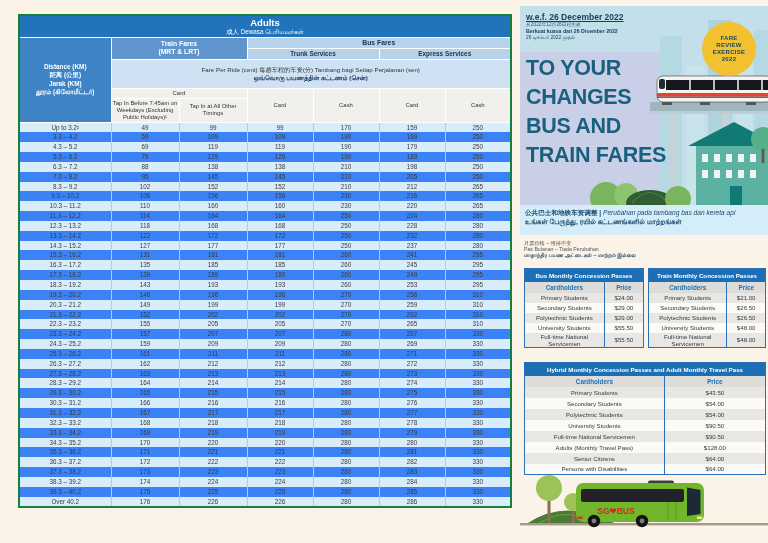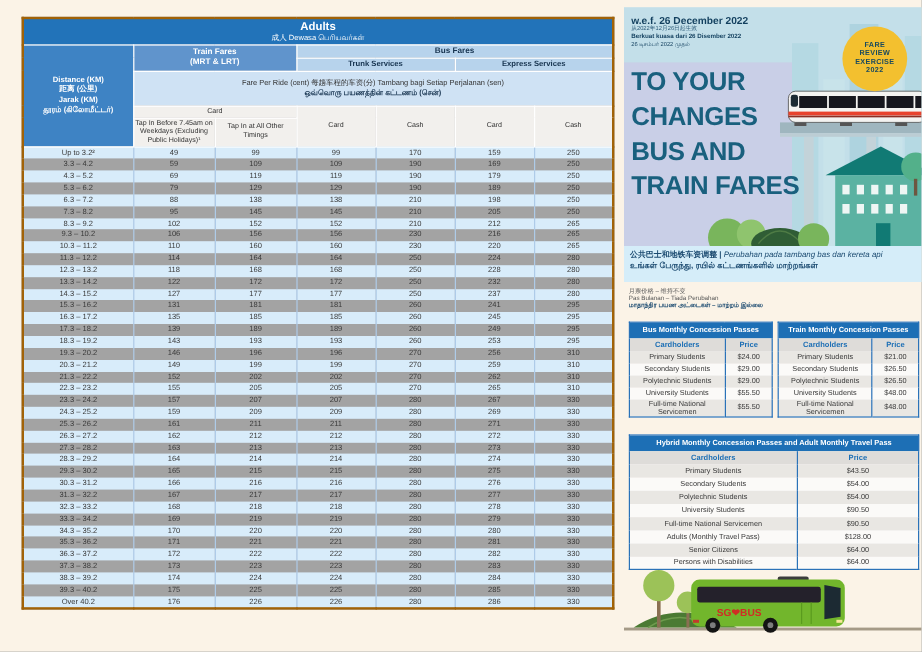--- a/index.html
+++ b/index.html
@@ -3,21 +3,21 @@
 <meta charset="utf-8">
 <style>
   * { margin:0; padding:0; box-sizing:border-box; }
   html,body { width:768px; height:543px; }
   body { position:relative; background:#fbf3e7; overflow:hidden;
          font-family:"Liberation Sans", sans-serif; color:#333; }
 
   
   .fare-wrap { position:absolute; left:18px; top:14px; width:494px; }
   table.fare { width:494px; border-collapse:collapse; table-layout:fixed;
-               border:2px solid #a16207; background:#a3a3a3; }
+               border:2px solid #15803d; background:#3b82f6; }
   table.fare col.c-dist { width:92px; }
   table.fare col.c-train { width:68px; }
   table.fare col.c-bus { width:66px; }
   table.fare th, table.fare td { text-align:center; vertical-align:middle; padding:0 1px; }
   .t-title { background:#2273b9; color:#fff; height:22px; }
   .t-title .big { font-size:9.5px; font-weight:bold; display:block; line-height:11px; }
   .t-title .sub { font-size:6.3px; font-weight:normal; display:block; line-height:8px; }
   th.h-dist { background:#3e83c4; color:#fff; font-size:6.4px; font-weight:bold;
               line-height:8.5px; border:1px solid #fff; }
   th.h-train { background:#6094cc; color:#fff; font-size:6.8px; line-height:8.5px;
@@ -41,21 +41,21 @@
   table.fare tbody tr.stripe { background:#d8ecfa; }
 
   
   .rpanel { position:absolute; left:520px; top:0; width:248px; height:543px; }
   .hero { position:absolute; left:0; top:6px; width:248px; height:199px;
           background:#c3dfe9; overflow:hidden; }
   .hero-lav { position:absolute; left:0; top:46px; width:142px; height:153px;
               background:#c9cfe7; }
   .hero svg { position:absolute; left:0; top:0; }
   .wef { position:absolute; left:6px; top:6px; color:#123f5e; z-index:5; }
-  .wef .l1 { font-size:8.5px; font-weight:bold; line-height:10px; }
+  .wef .l1 { font-size:8.5px; font-weight:bold; line-height:10px;text-decoration:underline; }
   .wef .l2 { font-size:4.8px; line-height:6px; color:#2b5a78; }
   .wef .l3 { font-size:5.2px; font-weight:bold; line-height:6.5px; }
   .wef .l4 { font-size:4.8px; line-height:6px; }
   .badge { position:absolute; left:182px; top:16px; width:54px; height:54px;
            border-radius:50%; background:#f3c02f; z-index:6;
            display:flex; flex-direction:column; justify-content:center;
            text-align:center; color:#1a4a5e; }
   .badge div { font-size:6px; font-weight:bold; line-height:7px; letter-spacing:.3px; }
   .headline { position:absolute; left:6px; top:48px; z-index:5; color:#19607e; }
   .headline div { font-size:21.5px; font-weight:bold; line-height:29px;

